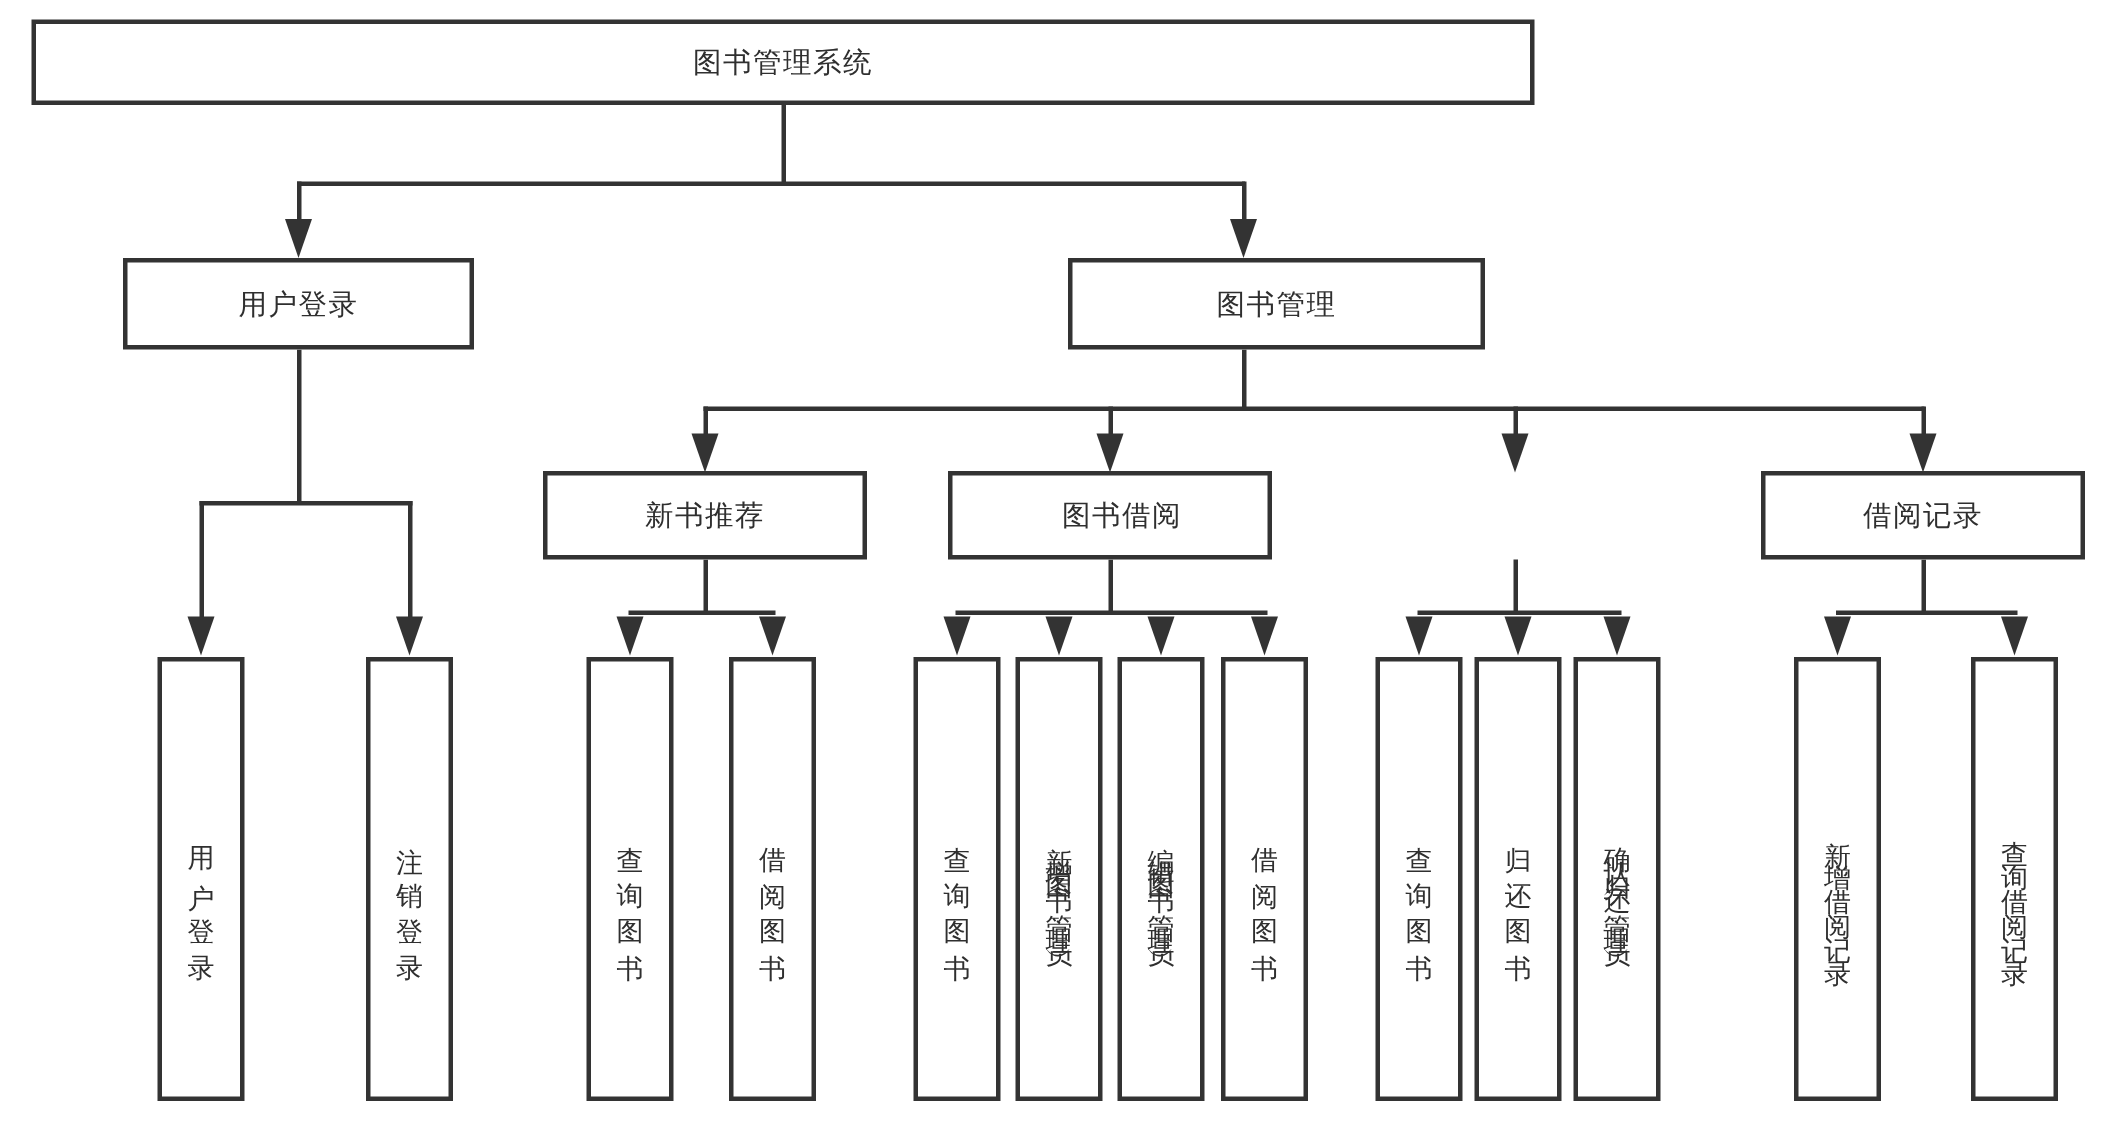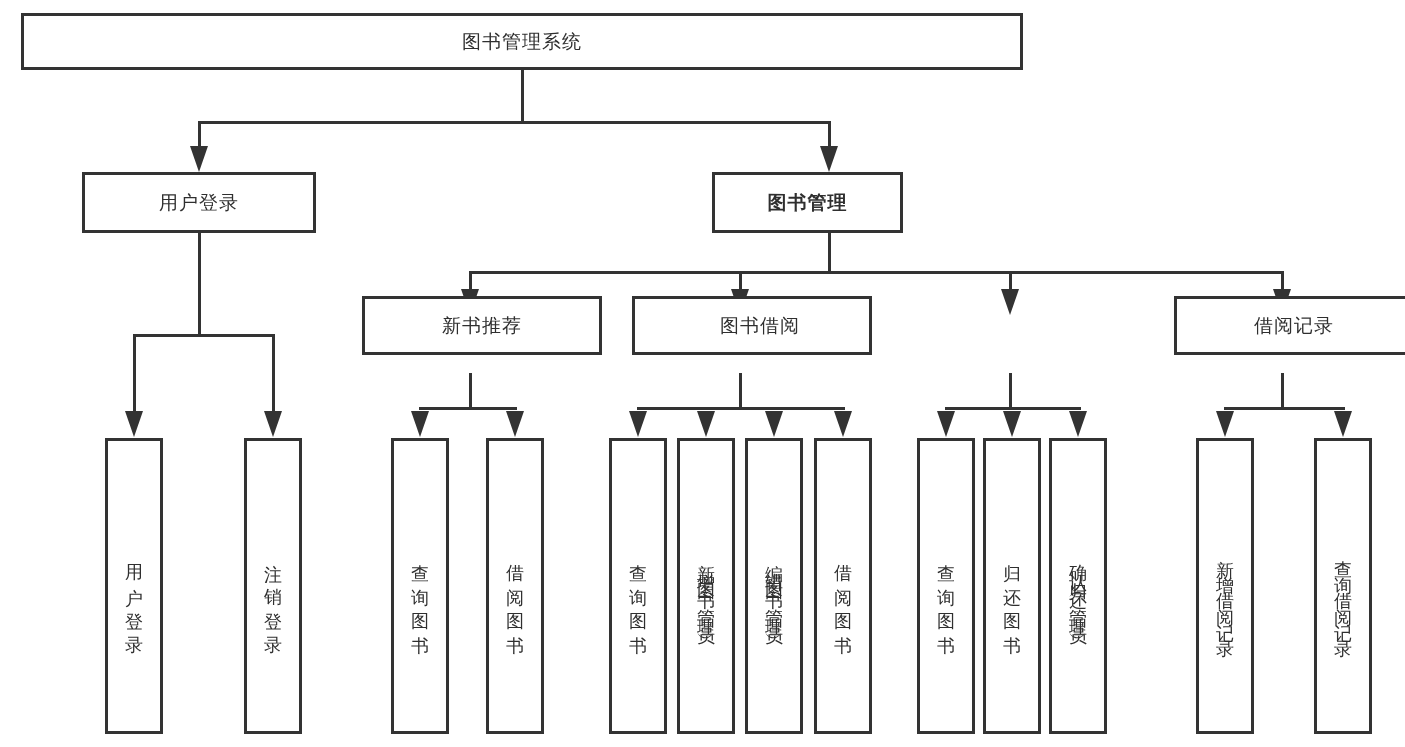--- a/index.html
+++ b/index.html
@@ -26,22 +26,22 @@
     align-items: center;
     justify-content: center;
     font-size: 19px;
     letter-spacing: 1px;
     color: var(--text);
     z-index: 2;
   }
   .root-box   { left: 21px;  top: 13px;  width: 1002px; height: 57px; }
   .l2-box     { top: 172px;  height: 61px; }
   .l2-user    { left: 82px;  width: 234px; }
-  .l2-mgmt    { left: 712px; width: 191px; font-weight: bold; }
-  .l3-box     { top: 296px;  height: 59px; width: 240px; font-family: Liberation Serif, serif; }
+  .l2-mgmt    { left: 712px; width: 278px; }
+  .l3-box     { top: 314px;  height: 59px; width: 216px; font-family: Liberation Serif, serif; }
   .l3-a { left: 362px; }
   .l3-b { left: 632px; padding-left: 16px; }
   .l3-c { left: 902px; }
   .l3-d { left: 1174px; }
   .leaf {
     position: absolute;
     top: 438px;
     width: 58px;
     height: 296px;
     border: 3px solid var(--line);

